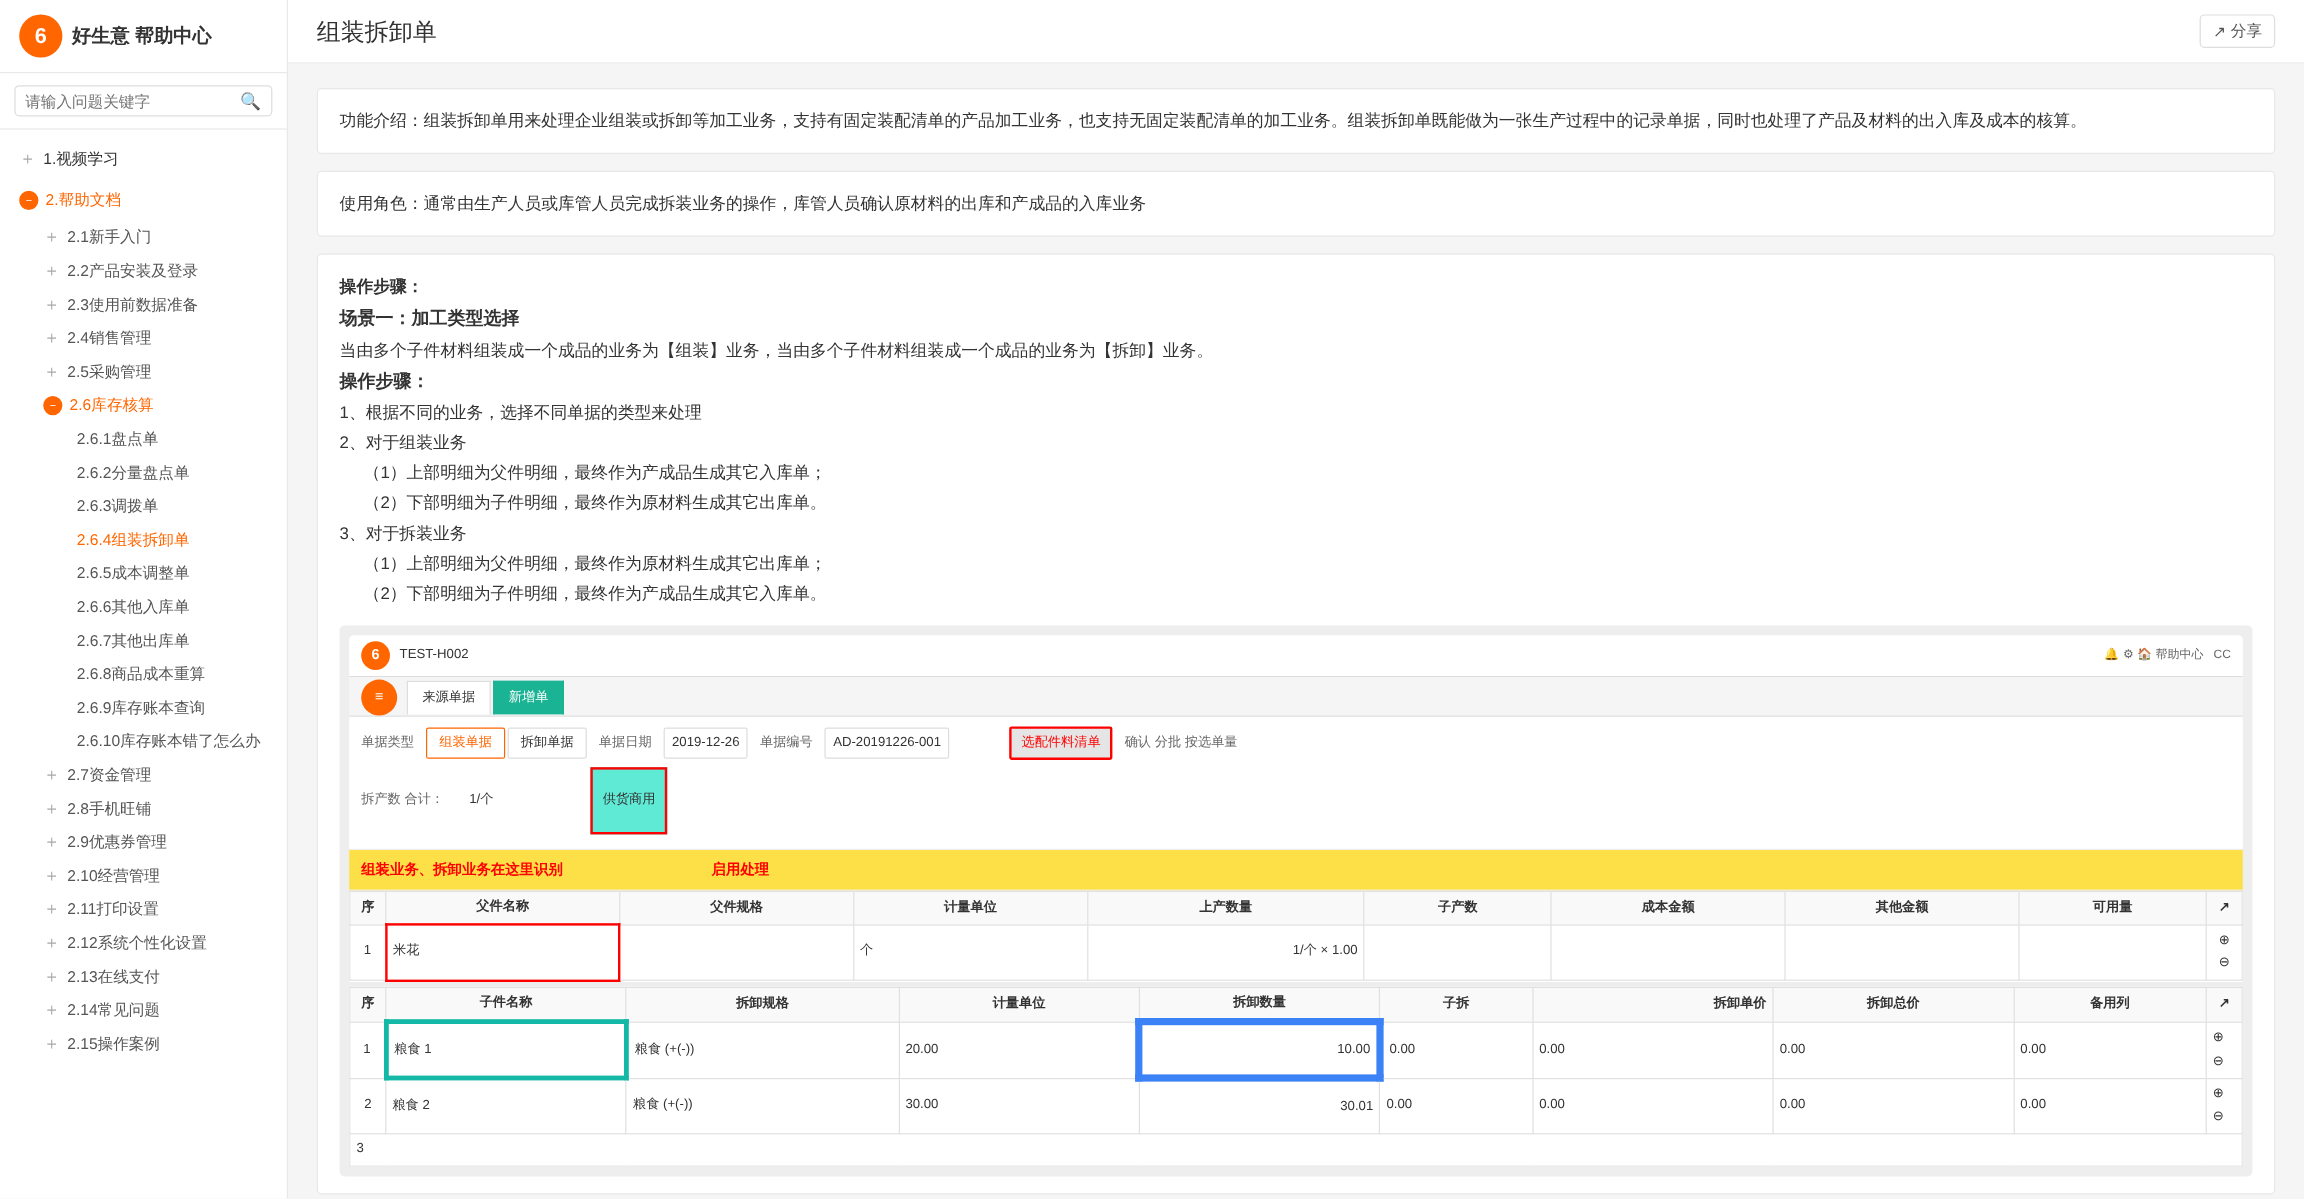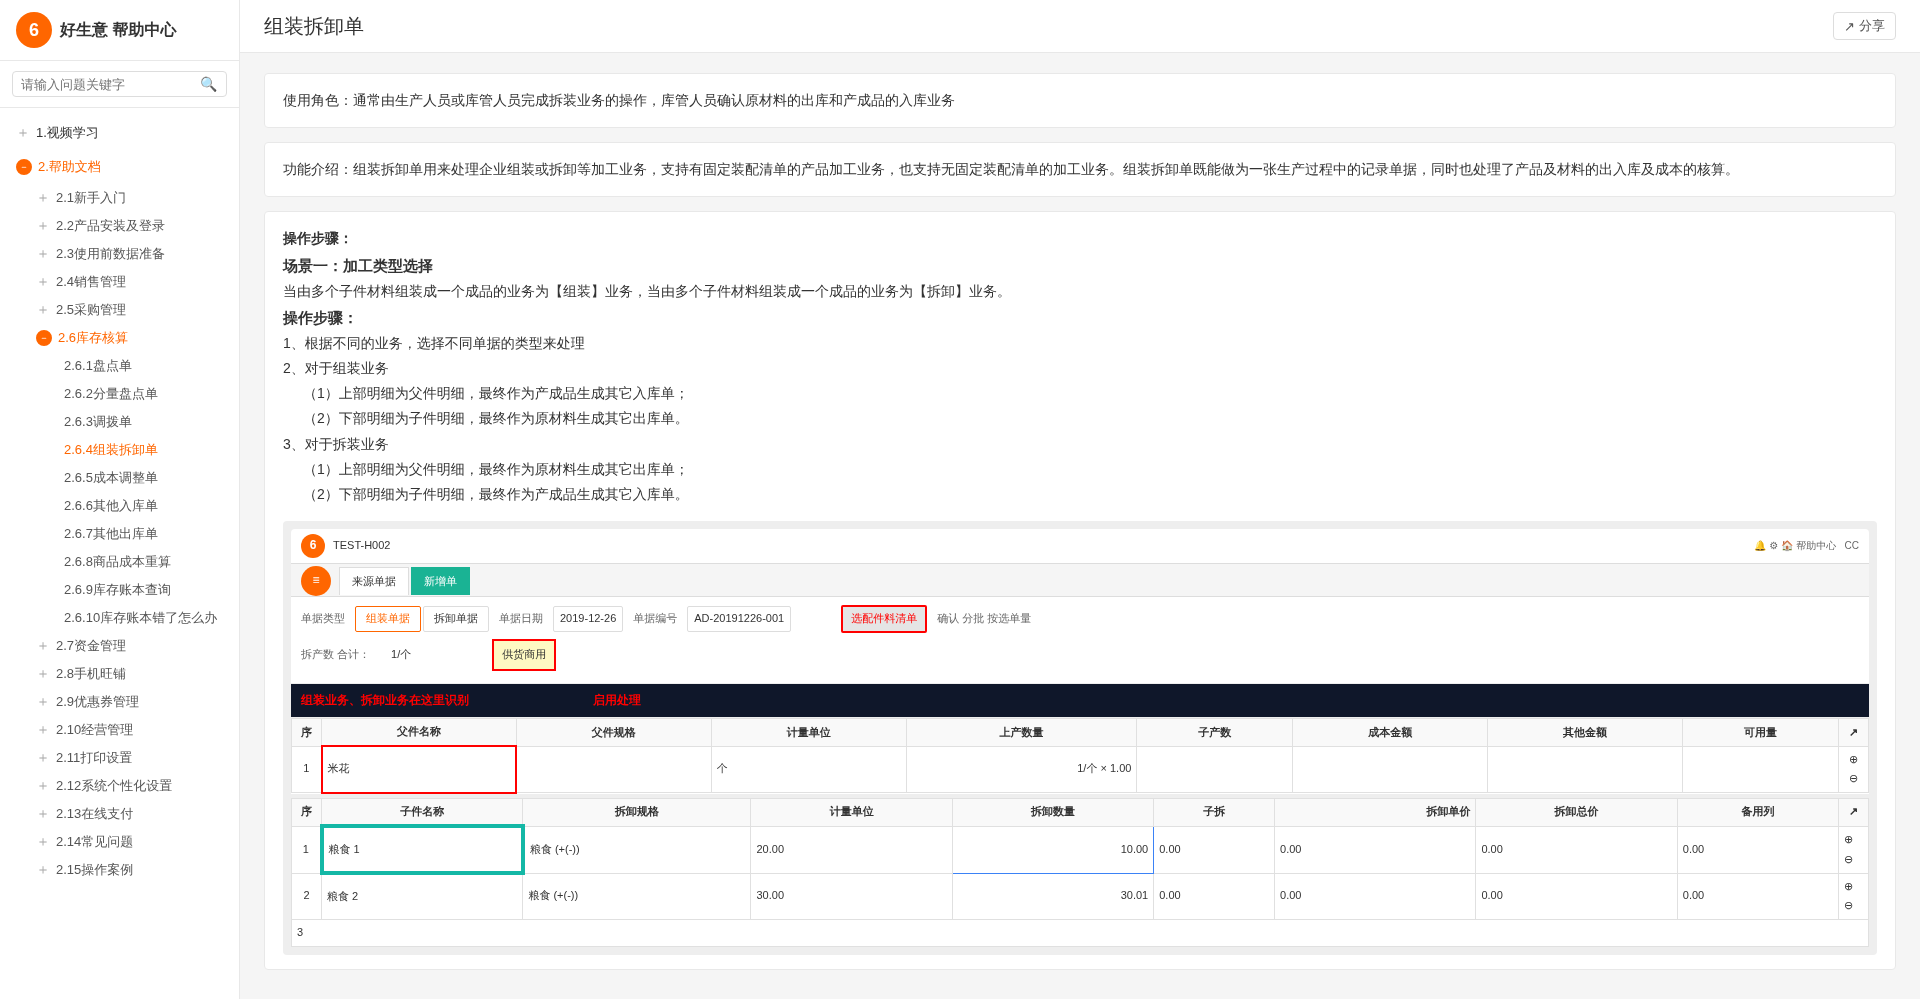--- a/index.html
+++ b/index.html
@@ -189,25 +189,25 @@
     <h1 class="page-title">组装拆卸单</h1>
     <button class="share-btn">
       <span>↗</span>
       <span>分享</span>
     </button>
   </div>
 
   <div class="content-area">
 
     <div class="info-box">
+      <p>功能介绍：组装拆卸单用来处理企业组装或拆卸等加工业务，支持有固定装配清单的产品加工业务，也支持无固定装配清单的加工业务。组装拆卸单既能做为一张生产过程中的记录单据，同时也处理了产品及材料的出入库及成本的核算。</p>
+    </div>
+
+    <div class="info-box">
       <p>使用角色：通常由生产人员或库管人员完成拆装业务的操作，库管人员确认原材料的出库和产成品的入库业务</p>
-    </div>
-
-    <div class="info-box">
-      <p>功能介绍：组装拆卸单用来处理企业组装或拆卸等加工业务，支持有固定装配清单的产品加工业务，也支持无固定装配清单的加工业务。组装拆卸单既能做为一张生产过程中的记录单据，同时也处理了产品及材料的出入库及成本的核算。</p>
     </div>
 
 
     <div class="info-box">
       <p class="section-title">操作步骤：</p>
 
       <p class="scenario-title">场景一：加工类型选择</p>
 
       <p class="content-text">当由多个子件材料组装成一个成品的业务为【组装】业务，当由多个子件材料组装成一个成品的业务为【拆卸】业务。</p>
 
@@ -262,26 +262,26 @@
 
             <div style="position:relative; margin-left:40px;">
               <div style="border:2px solid #f00; padding:2px 8px; font-size:11px; color:#f00; border-radius:2px; background:#e5e5e5; cursor:pointer;">选配件料清单</div>
             </div>
             <span style="font-size:11px; color:#666;">确认 分批 按选单量</span>
           </div>
 
           <div style="display:flex; align-items:center; gap:21px; margin-bottom:4px;">
             <span style="font-size:11px;color:#666;">拆产数 合计：</span>
             <span style="font-size:11px;">1/个</span>
-            <div style="border:2px solid #f00; padding:4px 8px; font-size:11px; background:#fef9c3; margin-left:60px;">供货商用</div>
+            <div style="border:2px solid #f00; padding:16px 8px; font-size:11px; background:#5eead4; margin-left:60px;">供货商用</div>
           </div>
         </div>
 
         <div style="position:relative;">
-          <div style="background:#0f172a; padding:6px 10px; display:flex; align-items:flex-start; gap:4px; font-size:11px; border-bottom:1px solid #eee;">
+          <div style="background:#fde047; padding:6px 10px; display:flex; align-items:flex-start; gap:4px; font-size:11px; border-bottom:1px solid #eee;">
             <span style="color:#f00; font-weight:bold; font-size:12px;">组装业务、拆卸业务在这里识别</span>
             <span style="margin-left:120px; color:#f00; font-size:12px; font-weight:bold;">启用处理</span>
           </div>
         </div>
 
         <div style="background:#fff; overflow-x:auto;">
           <table style="width:100%; border-collapse:collapse; font-size:11px;">
             <thead>
               <tr style="background:#f9f9f9;">
                 <th style="border:1px solid #e0e0e0; padding:3px 5px; width:30px;">序</th>
@@ -328,21 +328,21 @@
                 <th style="border:1px solid #e0e0e0; padding:3px 5px;">备用列</th>
                 <th style="border:1px solid #e0e0e0; padding:3px 5px; width:30px;">↗</th>
               </tr>
             </thead>
             <tbody>
               <tr>
                 <td style="border:1px solid #e0e0e0; padding:3px 5px; text-align:center;">1</td>
                 <td style="border:4px solid #14b8a6; padding:3px 5px;">粮食 1</td>
                 <td style="border:1px solid #e0e0e0; padding:3px 5px;">粮食 (+(-))</td>
                 <td style="border:1px solid #e0e0e0; padding:3px 5px;">20.00</td>
-                <td style="border:1px solid #3b82f6; padding:3px 5px; text-align:right;">10.00</td>
+                <td style="border:6px solid #3b82f6; padding:3px 5px; text-align:right;">10.00</td>
                 <td style="border:1px solid #e0e0e0; padding:3px 5px;">0.00</td>
                 <td style="border:1px solid #e0e0e0; padding:3px 5px;">0.00</td>
                 <td style="border:1px solid #e0e0e0; padding:3px 5px;">0.00</td>
                 <td style="border:1px solid #e0e0e0; padding:3px 5px;">0.00</td>
                 <td style="border:1px solid #e0e0e0; padding:3px 5px;">⊕ ⊖</td>
               </tr>
               <tr>
                 <td style="border:1px solid #e0e0e0; padding:3px 5px; text-align:center;">2</td>
                 <td style="border:1px solid #e0e0e0; padding:3px 5px;">粮食 2</td>
                 <td style="border:1px solid #e0e0e0; padding:3px 5px;">粮食 (+(-))</td>

